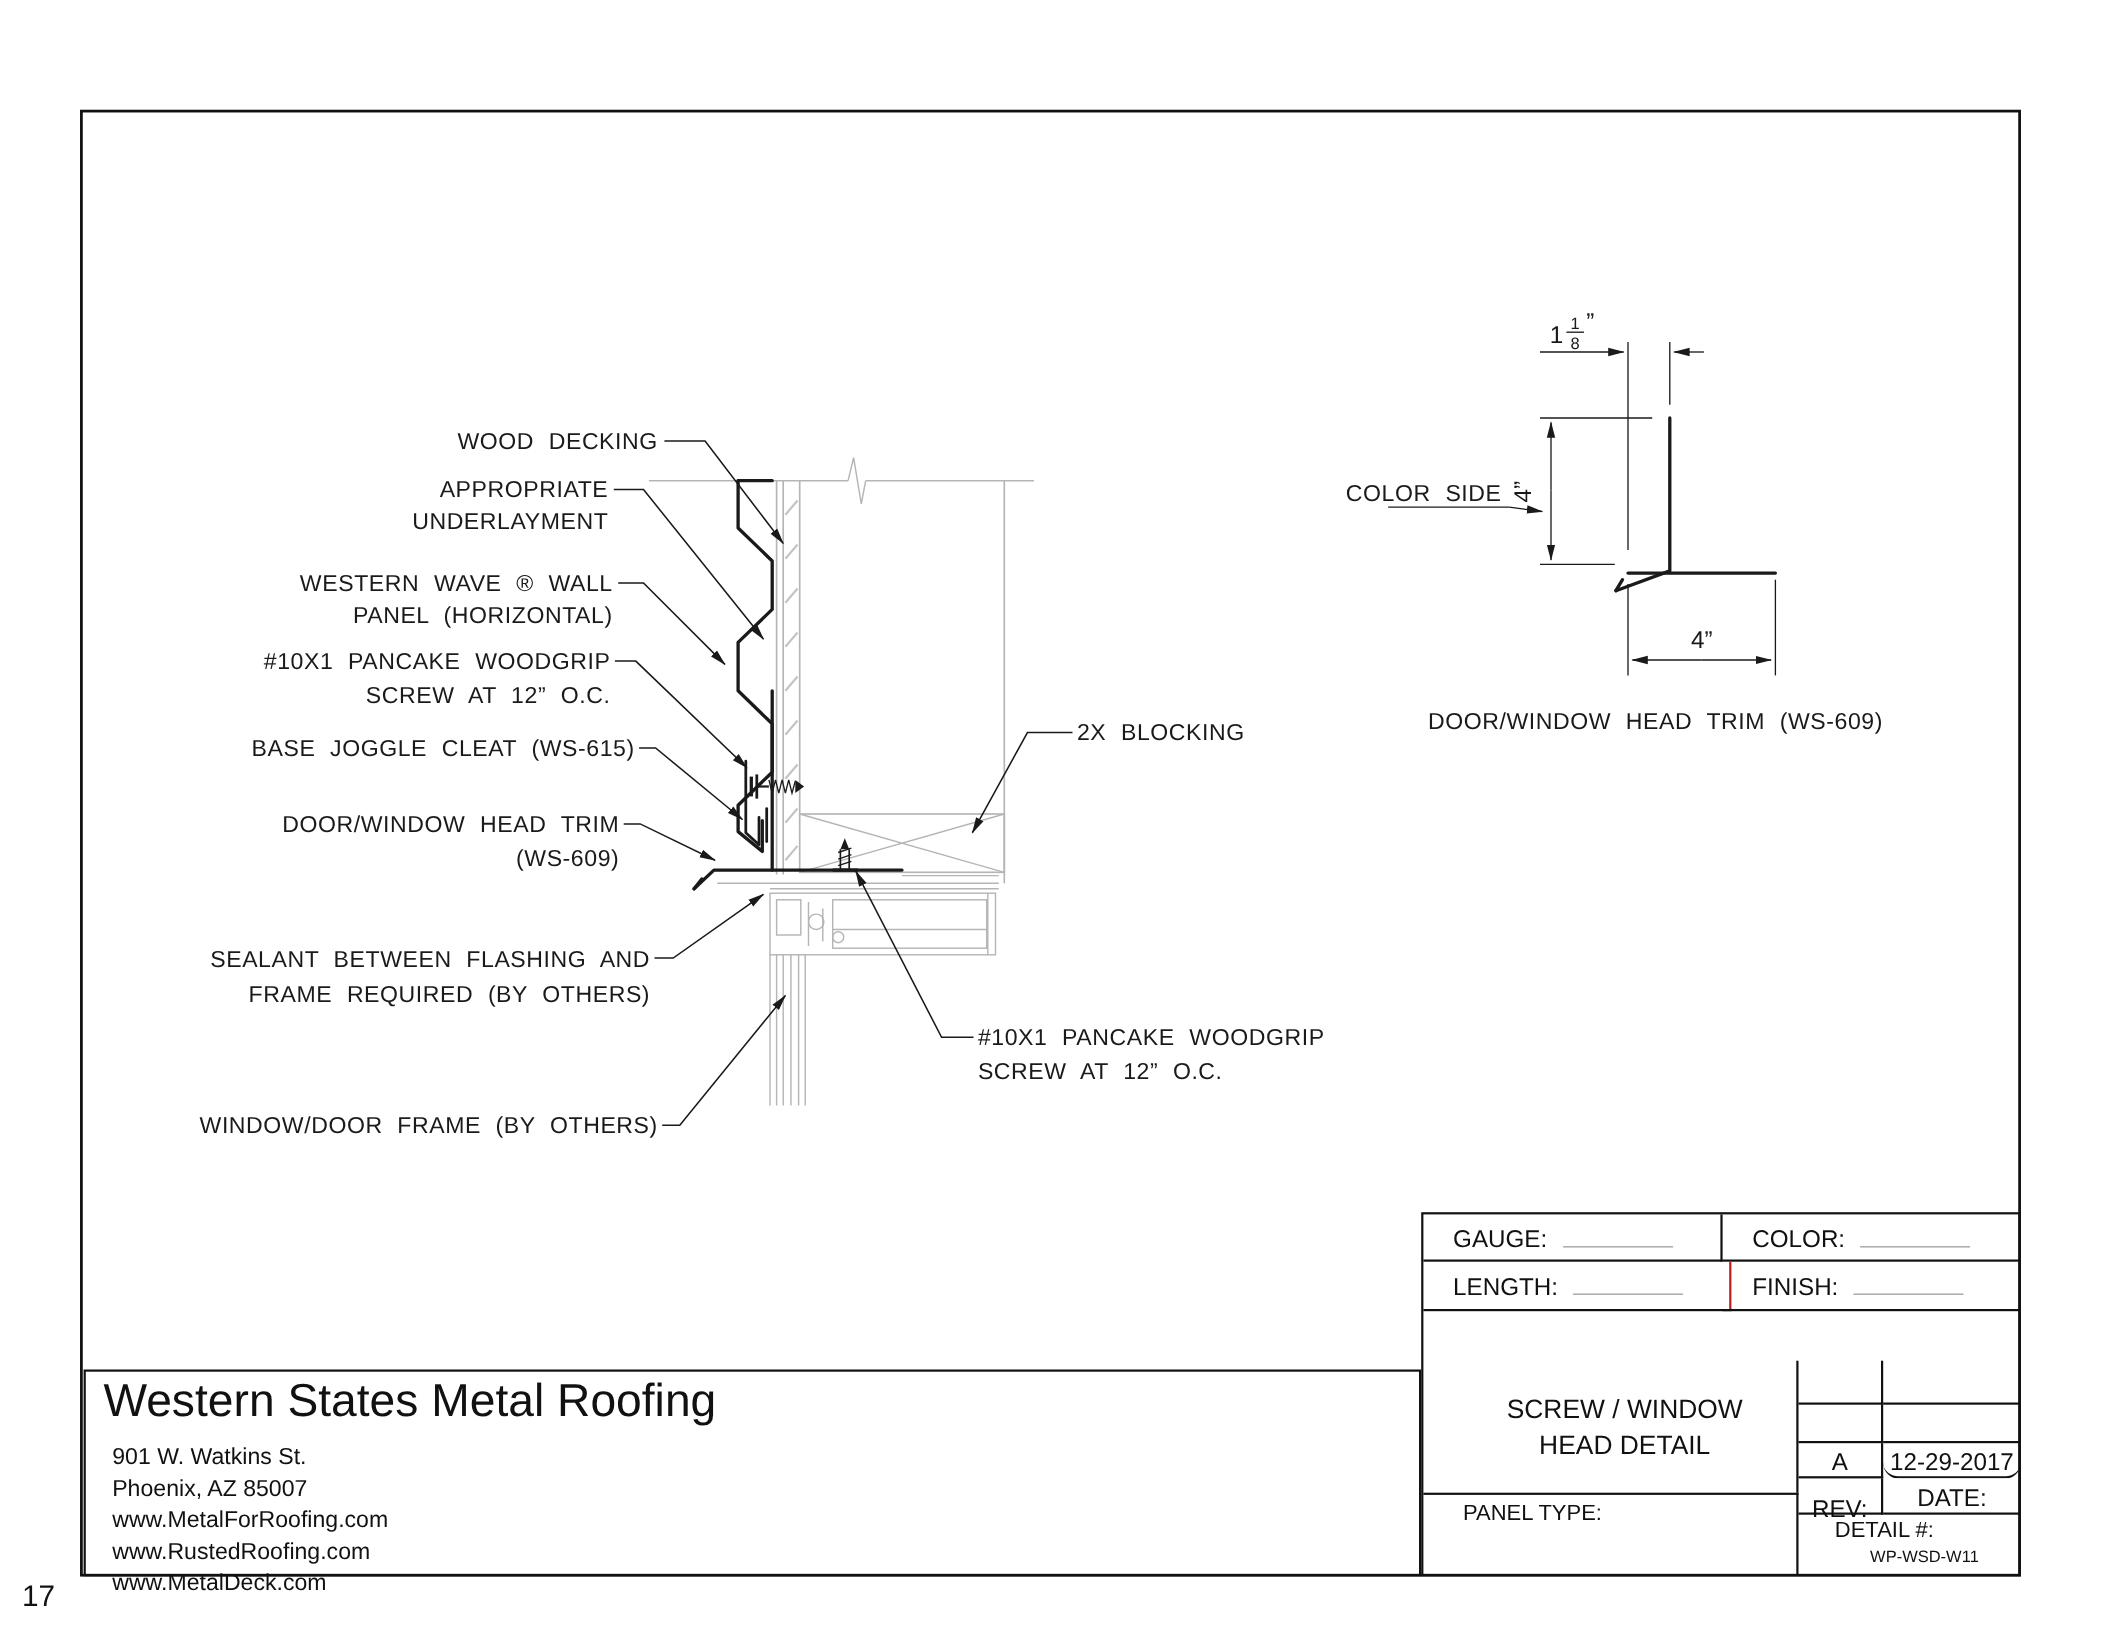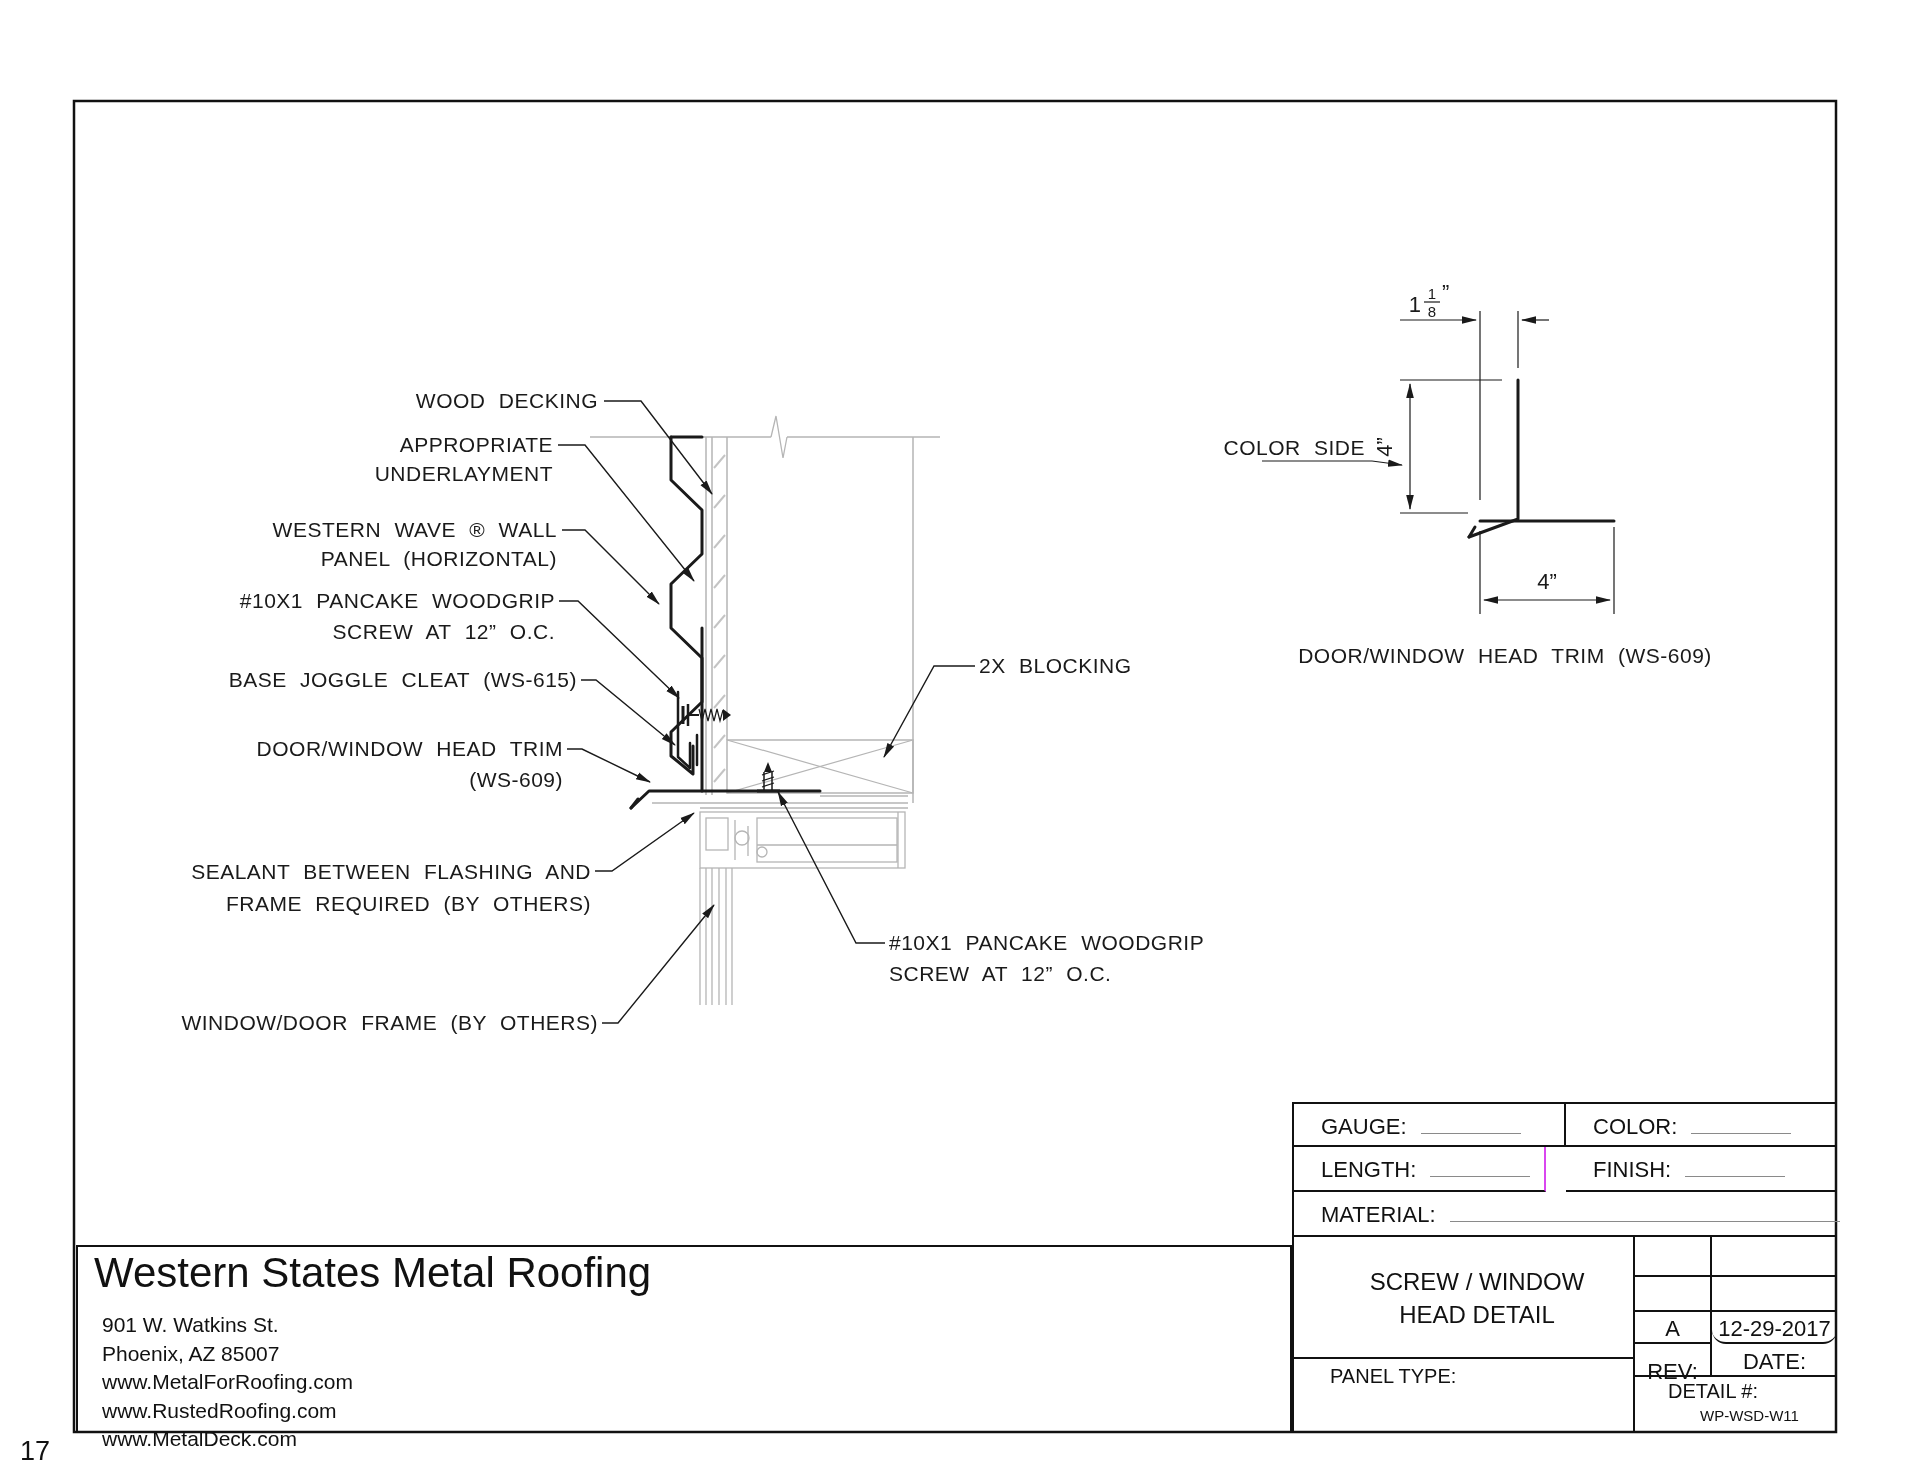--- a/index.html
+++ b/index.html
@@ -194,33 +194,29 @@
 
     <div class="cell lblrow" style="left:0;top:0;width:272px;height:43px;border-right:2px solid #111;border-bottom:2px solid #111;">
       <span>GAUGE:</span>
       <span class="blank" style="width:100px;margin-left:8px;"></span>
     </div>
     <div class="cell lblrow" style="left:272px;top:0;width:271px;height:43px;border-bottom:2px solid #111;">
       <span>COLOR:</span>
       <span class="blank" style="width:100px;margin-left:8px;"></span>
     </div>
 
-    <div class="cell lblrow" style="left:0;top:43px;width:252px;height:45px;border-right:2px solid #d946ef;border-bottom:2px solid #111;">
+    <div class="cell lblrow" style="left:0;top:43px;width:280px;height:45px;border-right:2px solid #b91c1c;border-bottom:2px solid #111;">
       <span>LENGTH:</span>
       <span class="blank" style="width:100px;margin-left:8px;"></span>
     </div>
     <div class="cell lblrow" style="left:272px;top:43px;width:271px;height:45px;border-bottom:2px solid #111;">
       <span>FINISH:</span>
       <span class="blank" style="width:100px;margin-left:8px;"></span>
     </div>
 
-    <div class="cell lblrow" style="left:0;top:88px;width:543px;height:45px;border-bottom:2px solid #111;">
-      <span>MATERIAL:</span>
-      <span class="blank" style="width:390px;margin-left:8px;"></span>
-    </div>
 
     <div class="cell tb-title" style="left:0;top:133px;width:341px;height:120px;border-right:2px solid #111;">
       <div>SCREW / WINDOW</div>
       <div>HEAD DETAIL</div>
     </div>
 
     <div class="cell" style="left:0;top:253px;width:341px;height:74px;border-right:2px solid #111;border-top:2px solid #111;">
       <div class="tb-paneltype">PANEL TYPE:</div>
     </div>
 

